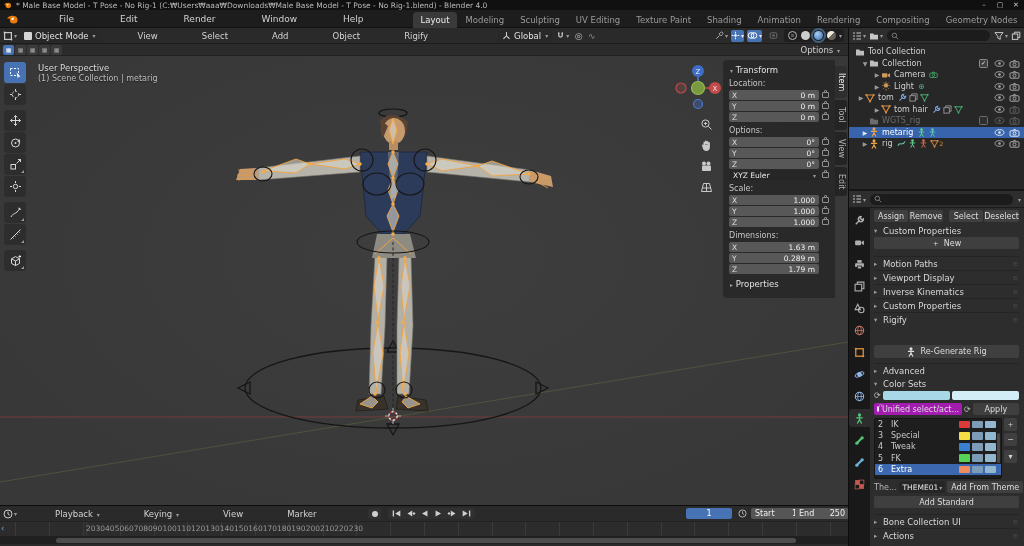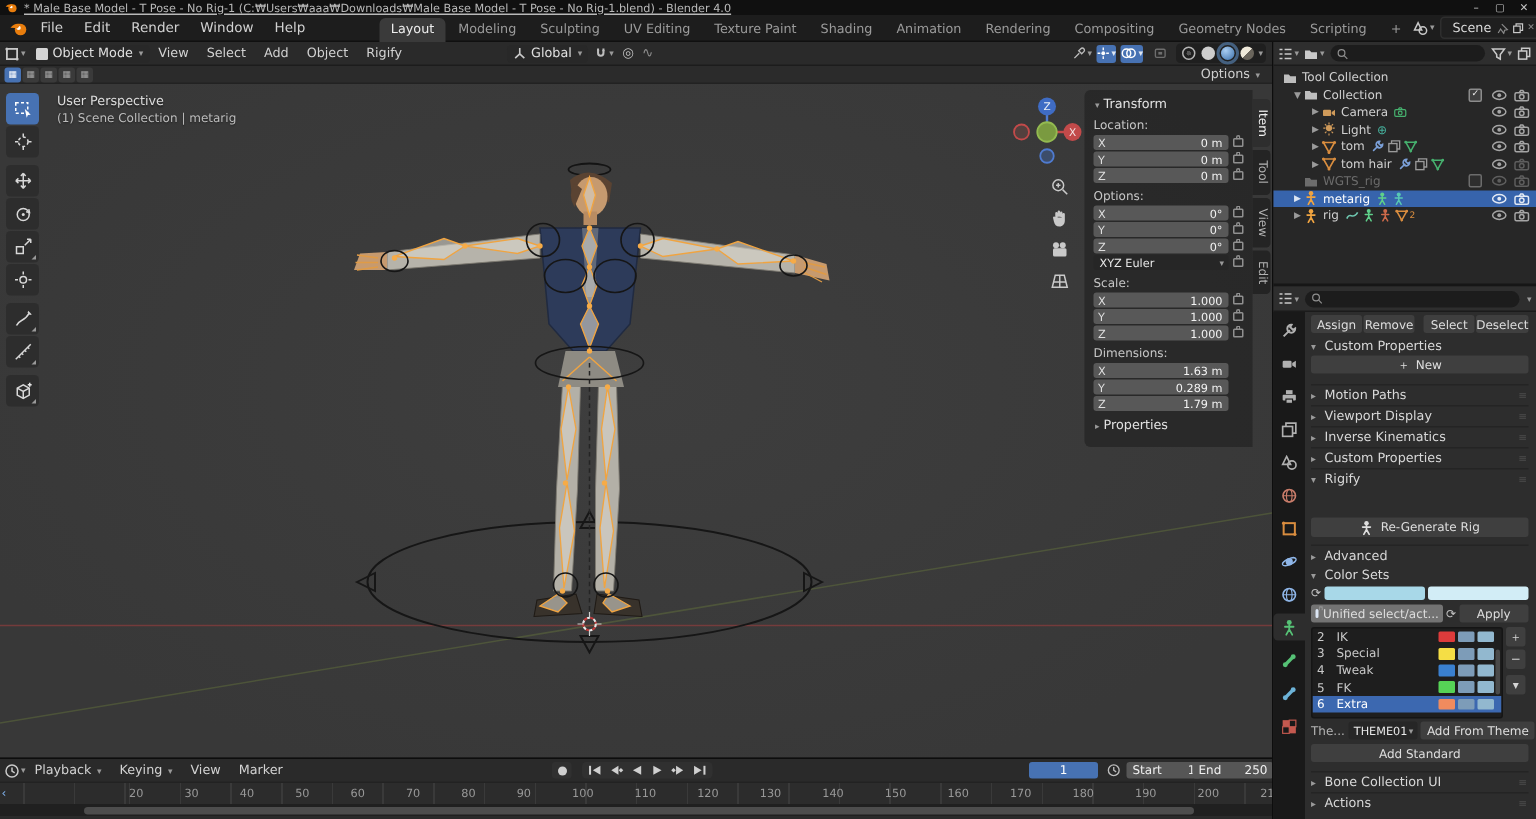--- a/index.html
+++ b/index.html
@@ -5,27 +5,27 @@
   html,body{margin:0;padding:0;background:#000;}
   #app{position:relative;width:1024px;height:546px;background:#2d2d2d;overflow:hidden;
        font-family:"DejaVu Sans",sans-serif;font-size:9px;color:#c9c9c9;cursor:default;}
   .abs{position:absolute;}
   .flex{display:flex;align-items:center;}
   svg{display:block;}
   .ic{flex:none;}
 
   
   .titlebar{left:0;top:0;width:1024px;height:10px;background:#101010;display:flex;align-items:center;}
-  .titlebar .ttl{font-size:7.5px;color:#b9b9b9;margin-left:4px;white-space:nowrap;text-decoration:underline;}
+  .titlebar .ttl{font-size:7.5px;color:#b9b9b9;margin-left:4px;white-space:nowrap;}
   .wctrls{margin-left:auto;display:flex;}
   .wctrl{width:16px;height:10px;text-align:center;font-size:7px;line-height:10px;color:#c5c5c5;}
 
   
   .topbar{left:0;top:10px;width:1024px;height:18px;background:#1d1d1d;display:flex;align-items:center;border-bottom:1px solid #101010;box-sizing:border-box;}
-  .menu{padding:0 7px;color:#d2d2d2;font-size:9px;}
+  .menu{padding:0 7px;color:#d2d2d2;font-size:9px;margin-left:32px;}
   .wtabs{display:flex;align-items:flex-end;height:18px;margin-left:10px;padding-left:32px;}
   .wtab{padding:3px 8px 3px 8px;font-size:8.5px;color:#9b9b9b;white-space:nowrap;}
   .wtab.active{background:#3a3a3a;color:#ececec;border-radius:4px 4px 0 0;}
   .idsel{display:flex;align-items:center;background:#1f1f1f;border:1px solid #2e2e2e;border-radius:3px;height:13px;padding:0 3px;margin-left:4px;}
   .idsel .nm{color:#dadada;font-size:8.5px;margin:0 4px;white-space:nowrap;}
   .chev{font-size:6px;color:#9a9a9a;margin-left:1px;}
 
   
   .vphd{left:0;top:28px;width:848px;height:16px;background:#2a2a2a;display:flex;align-items:center;border-bottom:1px solid #1c1c1c;box-sizing:border-box;}
   .vphd .menu{padding:0 6px;font-size:8.5px;}
@@ -110,21 +110,21 @@
   .lstbtn{width:13px;height:13px;background:#3f3f3f;border-radius:2px;display:flex;align-items:center;justify-content:center;color:#d5d5d5;font-size:8px;margin-bottom:2px;}
 
   
   .tl{left:0;top:505px;width:848px;height:41px;background:#2a2a2a;border-top:1px solid #0d0d0d;box-sizing:border-box;}
   .tlhd{height:15px;display:flex;align-items:center;position:relative;}
   .tlhd .menu{font-size:8.5px;padding:0 6px;}
   .transport{position:absolute;left:388px;top:1.5px;display:flex;align-items:center;background:#303030;border-radius:3px;padding:1px 3px;gap:3px;}
   .tfield{position:absolute;height:11px;border-radius:2px;display:flex;align-items:center;font-size:8px;top:2px;}
   .ruler{height:14px;background:#2c2c2c;border-top:1px solid #222;position:relative;
          background-image:repeating-linear-gradient(to right,#3a3a3a 0 1px,transparent 1px 33.8px);background-position:86px 0;}
-  .ticks{position:absolute;left:86px;top:2px;width:852px;display:flex;justify-content:space-between;font-size:7.5px;color:#989898;}
+  .ticks{position:absolute;left:86px;top:2px;width:852px;display:flex;font-size:7.5px;color:#989898;}
   .tscroll{height:8px;background:#202020;position:relative;}
   .tscroll .hd2{position:absolute;left:56px;top:1.5px;width:740px;height:5px;background:#4d4d4d;border-radius:3px;}
   .icbtn{display:flex;align-items:center;justify-content:center;}
 </style>
 </head>
 <body>
 
 <svg width="0" height="0" style="position:absolute">
   <defs>
     <symbol id="s-man" viewBox="0 0 10 10">
@@ -888,21 +888,21 @@
             <svg width="11" height="9" viewBox="0 0 11 9" color="#a5a5a5">
               <use href="#s-eye"></use>
             </svg>
           </span>
         <span class="otg" style="right:4px">
             <svg width="11" height="9" viewBox="0 0 11 9" color="#a5a5a5">
               <use href="#s-camv"></use>
             </svg>
           </span>
       </div>
-      <div class="orow" style="padding-left:24px">
+      <div class="orow" style="padding-left:8px">
         <span class="exp">▶</span>
         <svg width="10" height="10" viewBox="0 0 10 10" color="#d98d3f" class="ic">
             <use href="#s-tri"></use>
           </svg>
         <span class="olbl">tom</span>
         <span class="dicons">
           <svg width="9" height="9" viewBox="0 0 10 10" color="#7ba0d8">
               <use href="#s-wrench"></use>
             </svg>
           <svg width="9" height="9" viewBox="0 0 10 10" color="#9a9a9a">
@@ -1167,21 +1167,21 @@
         <div class="phead">
             <span class="exp">▾</span>
             <span>Color Sets</span>
           </div>
         <div class="flex" style="gap:2px;margin-top:1px">
           <span style="color:#bdbdbd;font-size:8px">⟳</span>
           <span class="swatch" style="flex: 1 1 0%; background: rgb(168, 216, 232);"></span>
           <span class="swatch" style="flex: 1 1 0%; background: rgb(210, 237, 246);"></span>
         </div>
         <div class="flex" style="gap:2px;margin-top:3px">
-          <span class="btn" style="flex:none;width:82px;background:#737373;justify-content:flex-start;padding:0 3px;overflow:hidden">
+          <span class="btn" style="flex:none;width:82px;background:#a21caf;justify-content:center;padding:0 3px;overflow:hidden">
             <span class="lk" style="border-color:#dce6f4;margin-right:3px"></span>
             <span style="white-space:nowrap">Unified select/act...</span>
           </span>
           <span style="color:#bdbdbd;font-size:8px">⟳</span>
           <span class="btn">Apply</span>
         </div>
         <div class="flex" style="margin-top:3px;align-items:flex-start">
           <div class="cslist" style="height:59px">
             <div class="csrow">
                 <span class="idx">2</span>

